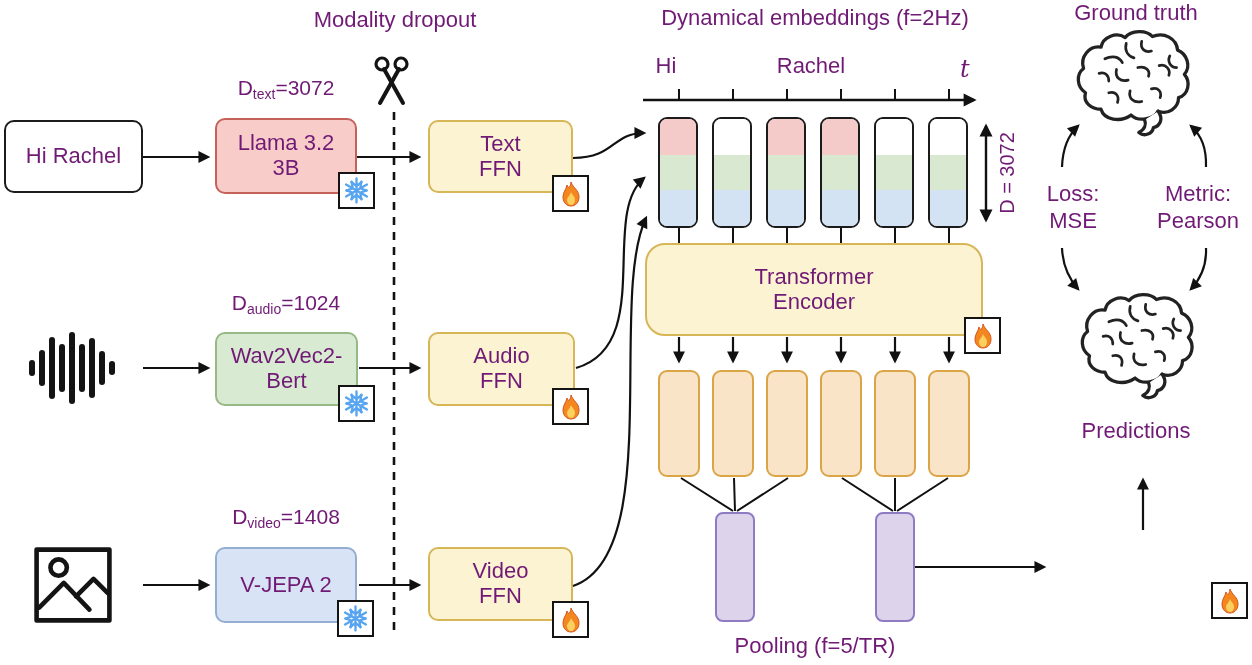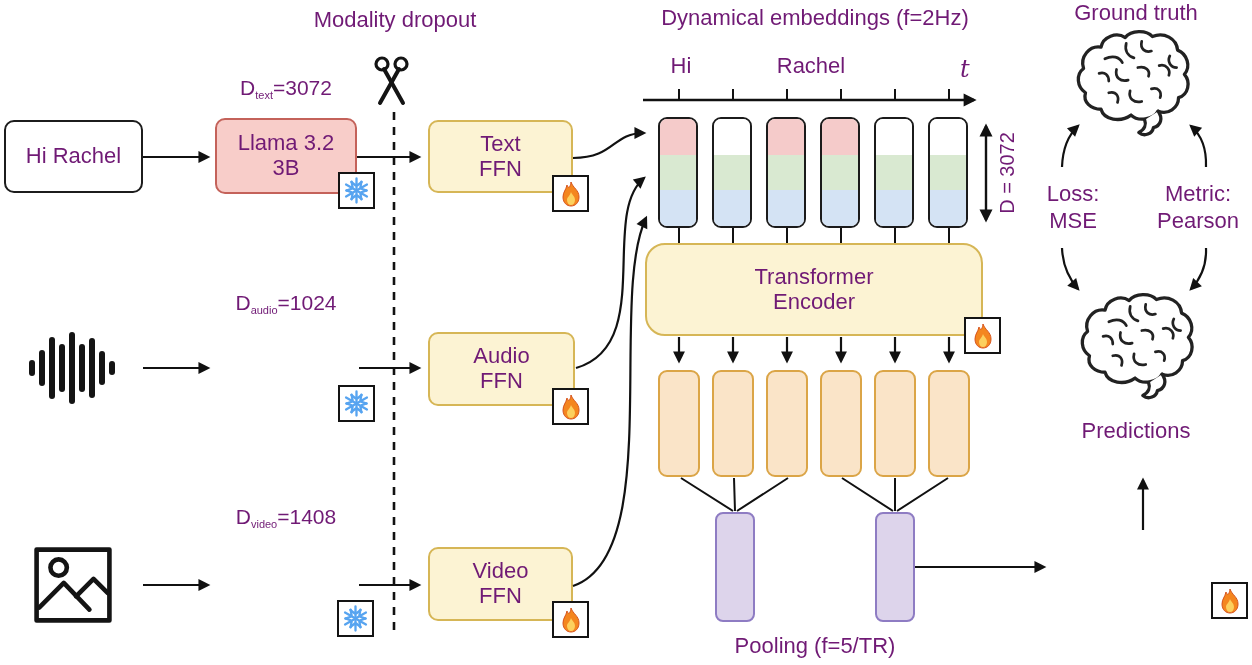--- a/index.html
+++ b/index.html
@@ -1,20 +1,20 @@
 <!DOCTYPE html>
 <html style="--text-fill: #f8cdc9; --text-border: #c4625a; --audio-fill: #d9ead3; --audio-border: #97b985; --video-fill: #d8e4f5; --video-border: #94aed1; --module-fill: #fcf3d3; --module-border: #d6b656; --token-fill: #fae4c8; --token-border: #dba547; --pool-fill: #ddd4eb; --pool-border: #8e7cc3; --seg-text: #f5cbca; --seg-audio: #d9e9d1; --seg-video: #d4e3f4; --snowflake: #57a4f0; --flame-outer: #f4861f; --flame-inner: #fcd05e;"><head>
 <meta charset="utf-8">
 <style>
   html,body{margin:0;padding:0;background:#fff;}
   .stage{position:relative;width:1252px;height:665px;background:#ffffff;overflow:hidden;
          font-family:"Liberation Sans",sans-serif;color:#701a75;}
   .lbl{position:absolute;font-size:22px;text-align:center;line-height:1.18;}
   .dim{font-size:21px;white-space:nowrap;}
-  .dim .sub{font-size:11px;vertical-align:-4px;}
+  .dim .sub{font-size:14px;vertical-align:-4px;}
   .box{position:absolute;display:flex;align-items:center;justify-content:center;text-align:center;
        font-size:22px;line-height:1.12;border-radius:10px;box-sizing:border-box;z-index:2;}
   .inbox{border:2.5px solid #1c1c1c;background:#fff;}
   .enc-text{background:var(--text-fill,#f8cdc9);border:2px solid var(--text-border,#c4625a);}
   .enc-audio{background:var(--audio-fill,#d9ead3);border:2px solid var(--audio-border,#97b985);}
   .enc-video{background:var(--video-fill,#d8e4f5);border:2px solid var(--video-border,#94aed1);}
   .module{background:var(--module-fill,#fcf3d3);border:2px solid var(--module-border,#d6b656);}
   .badge{position:absolute;width:37px;height:37px;background:#fff;border:2.6px solid #141414;
          box-sizing:border-box;display:flex;align-items:center;justify-content:center;z-index:6;}
   .cols{position:absolute;left:658px;top:117px;display:flex;gap:14px;z-index:2;}
@@ -77,32 +77,38 @@
       <rect x="3.5" y="3.5" width="71" height="69"></rect>
       <circle cx="25" cy="21" r="8"></circle>
       <path d="M6,60 L30,36 L55,62"></path>
       <path d="M42,49 L59,32 L73,46"></path>
     </g>
   </svg>
 
   <div class="box enc-text" style="left:215px;top:118px;width:142px;height:76px">
     <span style="display:block;width:112px">Llama 3.2 3B</span>
   </div>
+  <div class="box enc-audio" style="left:215px;top:332px;width:143px;height:74px">
+    <span style="display:block;width:122px">Wav2Vec2-Bert</span>
+  </div>
+  <div class="box enc-video" style="left:215px;top:547px;width:142px;height:76px">
+    <span>V-JEPA 2</span>
+  </div>
 
   <div class="box module" style="left:428px;top:120px;width:145px;height:73px">
     <span style="display:block;width:72px">Text FFN</span>
   </div>
   <div class="box module" style="left:428px;top:547px;width:145px;height:74px">
     <span style="display:block;width:80px">Video FFN</span>
   </div>
   <div class="box module" style="left:428px;top:332px;width:147px;height:74px">
     <span style="display:block;width:80px">Audio FFN</span>
   </div>
 
-  <div class="lbl" style="left:655px;top:53px;width:52px">Hi</div>
+  <div class="lbl" style="left:640px;top:53px;width:52px">Hi</div>
   <div class="lbl" style="left:756px;top:53px;width:110px">Rachel</div>
   <div class="t-sym">t</div>
 
   <div class="cols">
       <div class="emb-col">
         <div class="seg" style="background: rgb(245, 203, 202);"></div>
         <div class="seg" style="background: rgb(217, 233, 209);"></div>
         <div class="seg" style="background: rgb(212, 227, 244);"></div>
       </div>
       <div class="emb-col">

